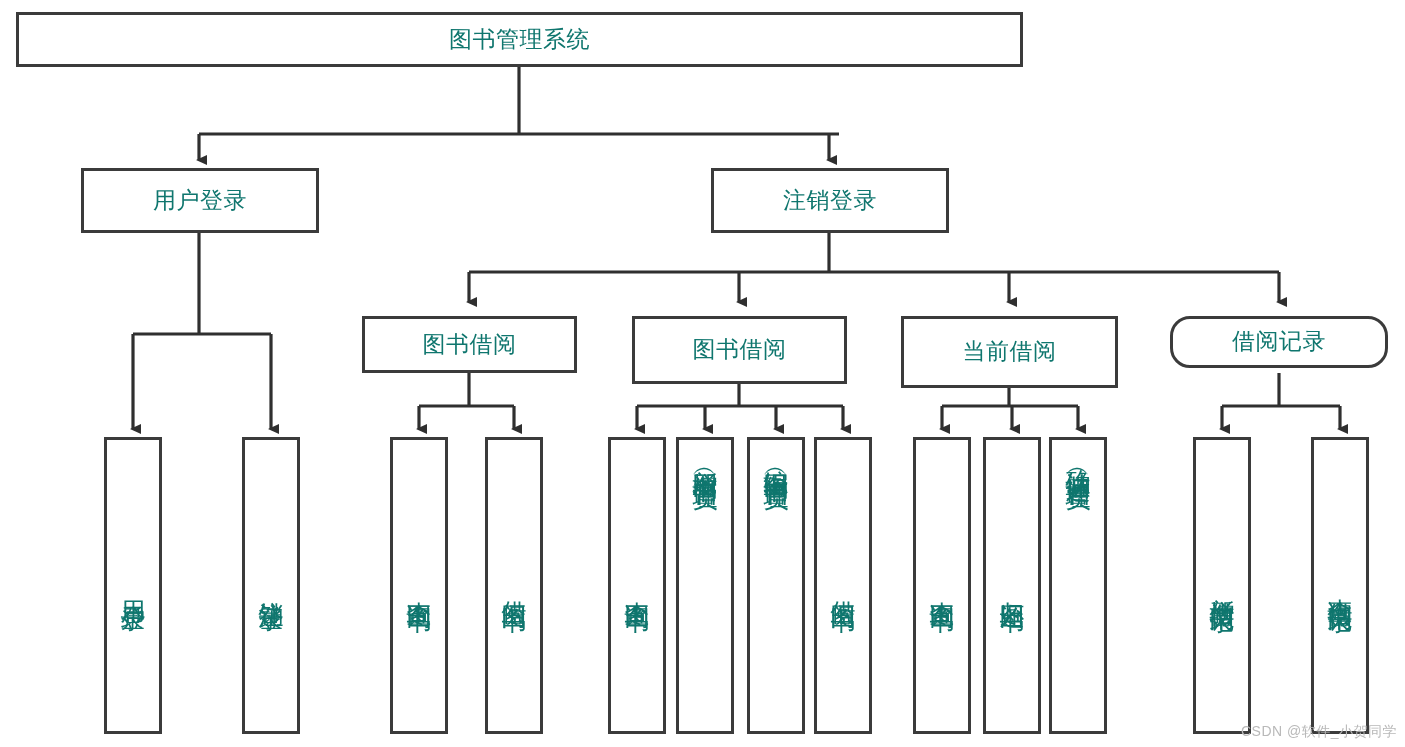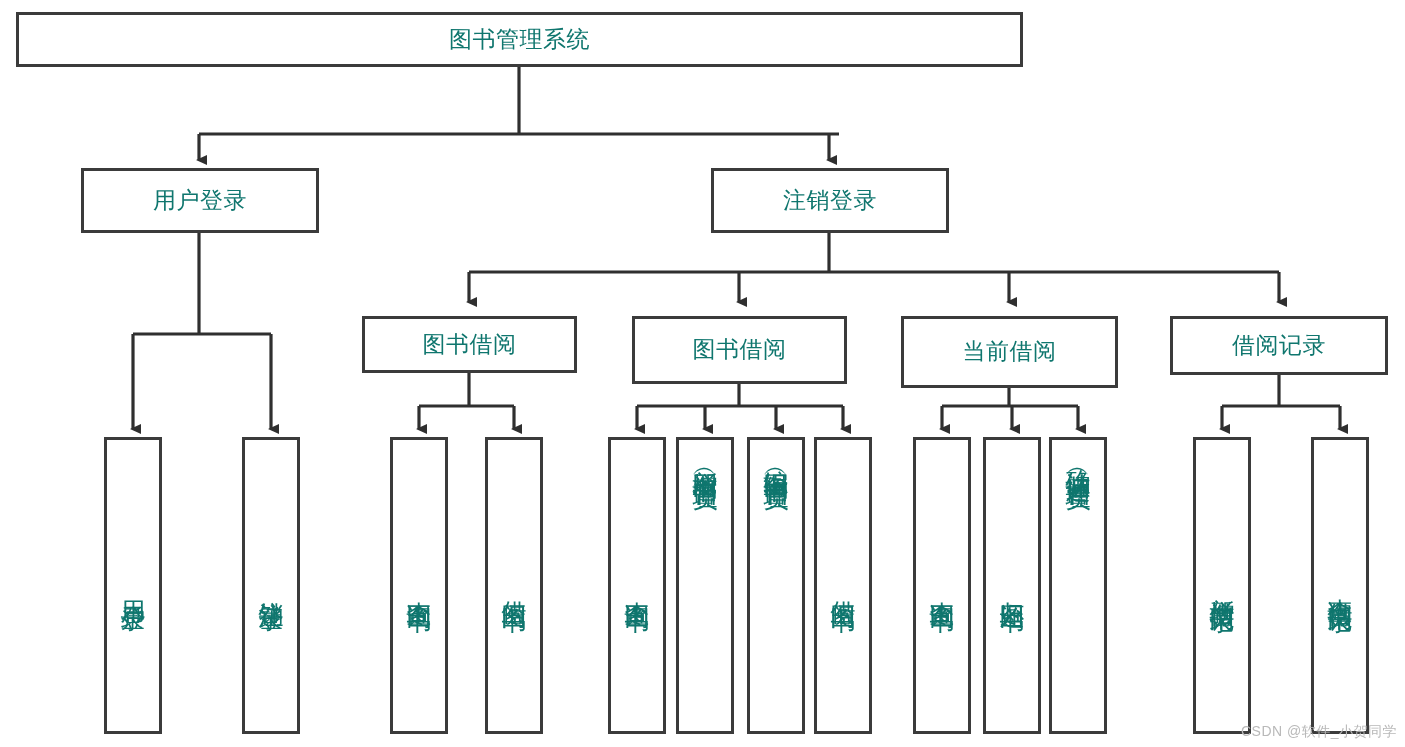--- a/index.html
+++ b/index.html
@@ -140,21 +140,21 @@
 
   <div class="node horiz" style="left:362px; top:316px; width:215px; height:57px;">
     <span class="node-label">图书借阅</span>
   </div>
   <div class="node horiz" style="left:632px; top:316px; width:215px; height:68px;">
     <span class="node-label">图书借阅</span>
   </div>
   <div class="node horiz" style="left:901px; top:316px; width:217px; height:72px;">
     <span class="node-label">当前借阅</span>
   </div>
-  <div class="node horiz" style="left:1170px; top:316px; width:218px; height:59px;">
+  <div class="node horiz" style="left:1170px; top:316px; width:218px; height:52px;border-radius:20px;">
     <span class="node-label">借阅记录</span>
   </div>
 
   <div class="node vert centered" style="left:104px; top:437px; width:58px; height:297px;">
     <span class="node-label">用户登录</span>
   </div>
   <div class="node vert centered" style="left:242px; top:437px; width:58px; height:297px;">
     <span class="node-label">注销登录</span>
   </div>
 

